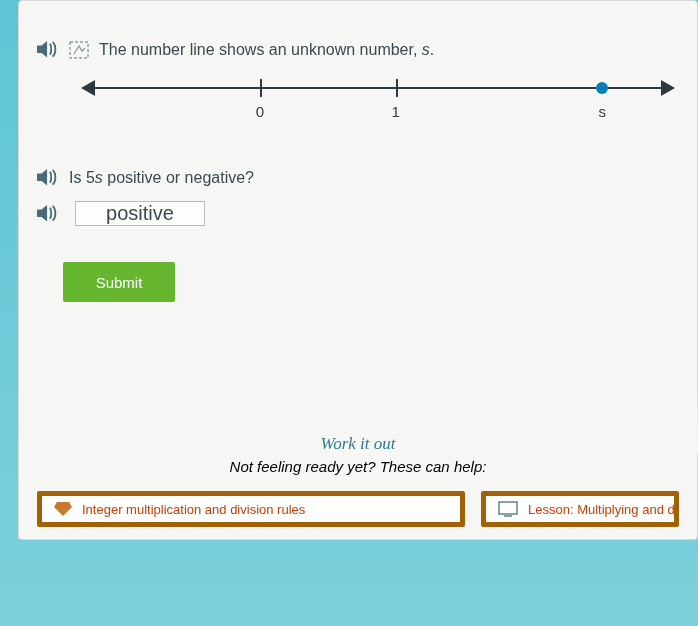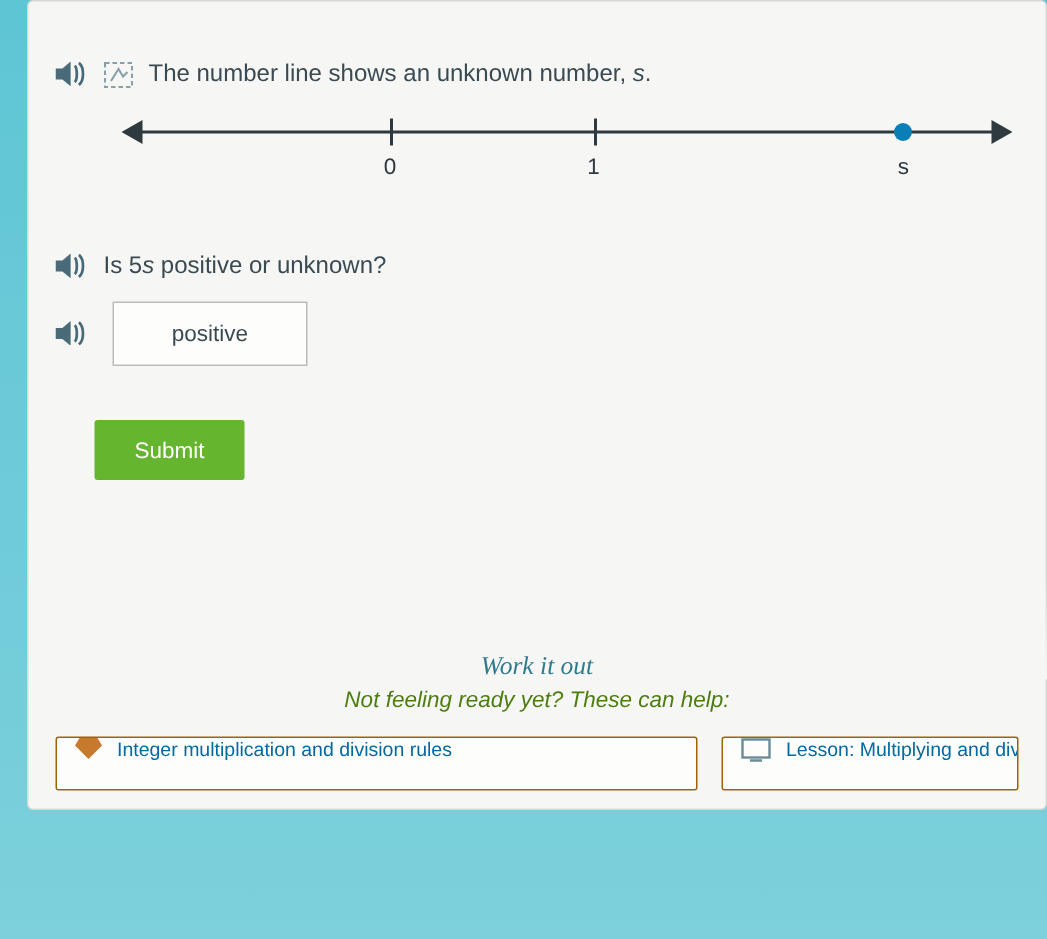--- a/index.html
+++ b/index.html
@@ -31,38 +31,38 @@
   .numberline { position: relative; height: 70px; }
   .nl-line { position: absolute; top: 14px; left: 0; right: 0; height: 2px; background: #2f3a40; }
   .nl-arrow-left, .nl-arrow-right { position: absolute; top: 7px; width: 0; height: 0; border-top: 8px solid transparent; border-bottom: 8px solid transparent; }
   .nl-arrow-left { left: -2px; border-right: 14px solid #2f3a40; }
   .nl-arrow-right { right: -2px; border-left: 14px solid #2f3a40; }
   .nl-tick { position: absolute; top: 6px; width: 2px; height: 18px; background: #2f3a40; }
   .nl-lbl { position: absolute; top: 30px; font-size: 15px; color: #2f3a40; transform: translateX(-50%); }
   .nl-point { position: absolute; top: 9px; width: 12px; height: 12px; background: #0a7fb5; border-radius: 50%; transform: translateX(-50%); }
   .choices-row { display: flex; align-items: center; gap: 16px; margin-left: 0; margin-bottom: 36px; }
   .choice-btn {
-    min-width: 130px; padding: 12px 18px; background: #fdfdfb; border: 1px solid #b9bcb8;
-    font-size: 15px; color: #3a4a52; text-align: center; cursor: pointer;
+    min-width: 130px; padding: 0 18px; background: #fdfdfb; border: 1px solid #b9bcb8;
+    font-size: 20px; color: #3a4a52; text-align: center; cursor: pointer;
   }
   .submit-btn {
-    width: 100px; height: 40px; background: #66b52e; color: #fff; border: none;
+    width: 112px; height: 40px; background: #66b52e; color: #fff; border: none;
     font-size: 15px; cursor: pointer; margin-left: 26px; border-radius: 2px;
   }
   .workout {
     position: absolute; bottom: 64px; left: 0; right: 0; text-align: center; font-style: italic;
   }
   .workout .title { font-family: Georgia, serif; font-size: 17px; color: #2f7a8e; margin-bottom: 4px; }
-  .workout .sub { font-size: 15px; color: #4d7c0f; }
+  .workout .sub { font-size: 15px; color: #000000; }
   .help-cards {
     position: absolute; bottom: 12px; left: 0; right: 0; display: flex; gap: 16px; padding: 0 18px;
   }
   .help-card {
-    background: #fdfdfb; border: 1px solid #a16207; height: 36px; display: flex; 
-    padding: 0 12px; font-size: 13px; color: #0369a1; gap: 10px; border-radius: 2px;
+    background: #fdfdfb; border: 5px solid #a16207; height: 36px; display: flex; align-items: center;
+    padding: 0 12px; font-size: 13px; color: #c2410c; gap: 10px; border-radius: 2px;
     cursor: pointer; overflow: hidden; white-space: nowrap;
   }
   .help-card.c1 { flex: 0 0 428px; }
   .help-card.c2 { flex: 1; }
   .gem-icon { width: 18px; height: 14px; color: #c77a2e; flex-shrink: 0; }
   .lesson-icon { width: 20px; height: 16px; color: #6d8a96; flex-shrink: 0; }
   .fade-edge {
     position: absolute; left: 18px; width: 680px; bottom: 86px; height: 70px;
     background: linear-gradient(180deg, rgba(246,247,245,0) 0%, #f6f7f5 100%);
     pointer-events: none;
@@ -108,21 +108,21 @@
 
   <div class="row">
     <span class="speaker-icon">
       <svg viewBox="0 0 24 18" fill="currentColor">
           <path d="M0 5h5l6-5v18l-6-5H0z"></path>
           <path d="M14 3c2 2 2 10 0 12" stroke="currentColor" stroke-width="2" fill="none"></path>
           <path d="M17 1c4 3 4 13 0 16" stroke="currentColor" stroke-width="2" fill="none"></path>
         </svg>
     </span>
     <span class="qtext">
-      <span>Is 5</span><i>s</i><span> positive or unknown?</span>
+      <span>Is 5</span><i>s</i><span> positive or negative?</span>
     </span>
   </div>
 
   <div class="choices-row">
     <span class="speaker-icon">
       <svg viewBox="0 0 24 18" fill="currentColor">
           <path d="M0 5h5l6-5v18l-6-5H0z"></path>
           <path d="M14 3c2 2 2 10 0 12" stroke="currentColor" stroke-width="2" fill="none"></path>
           <path d="M17 1c4 3 4 13 0 16" stroke="currentColor" stroke-width="2" fill="none"></path>
         </svg>

